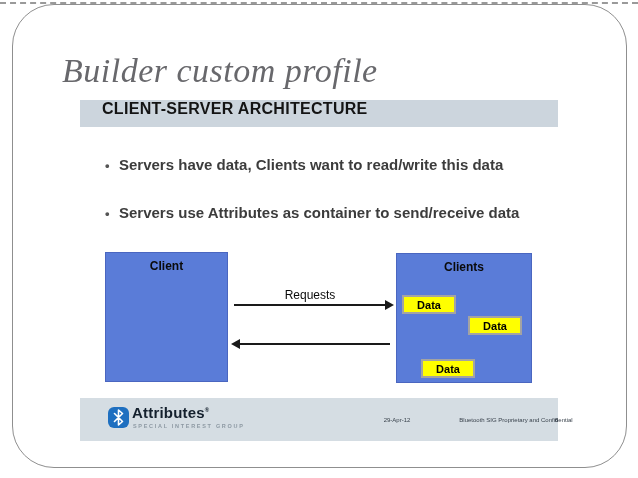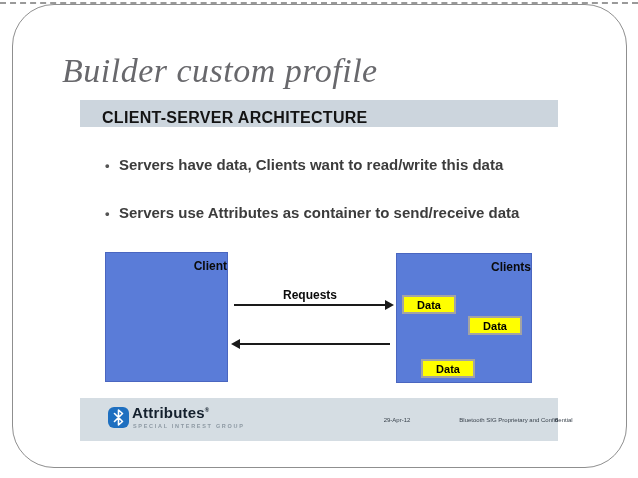--- a/index.html
+++ b/index.html
@@ -11,51 +11,51 @@
             border-top:2px dashed #9a9a9a;}
   .slide-border{position:absolute;left:12px;top:4px;width:613px;height:462px;
                 border:1.5px solid #8f8f8f;border-radius:42px;background:#ffffff;}
 
   
   .title{position:absolute;left:62px;top:52px;font-family:"Liberation Serif",serif;
          font-size:34px;color:#68686c;letter-spacing:.5px;font-style:italic;}
 
   
   .header-bar{position:absolute;left:80px;top:100px;width:478px;height:27px;
-              background:#ccd5dd;display:flex;align-items:flex-end;}
+              background:#ccd5dd;display:flex;align-items:flex-start;}
   .header-bar span{margin-left:22px;font-size:16px;font-weight:bold;color:#141414;
                    letter-spacing:.3px;}
 
   
   .bullet{position:absolute;left:105px;display:flex;color:#3c3c3c;
           font-size:15px;font-weight:600;}
   .bullet .dot{width:14px;color:#555;font-size:13px;line-height:19px;}
   .b1{top:156px;} .b2{top:204px;}
 
   
   .node{position:absolute;background:#5a7cd8;border:1px solid #4a66c0;
-        text-align:right;color:#0a0a0a;font-size:12px;font-weight:600;}
+        text-align:center;color:#0a0a0a;font-size:12px;font-weight:600;}
   .node .node-label{display:block;margin-top:6px;}
   .client-box{left:105px;top:252px;width:121px;height:128px;}
   .server-box{left:396px;top:253px;width:134px;height:128px;}
 
   .data-box{position:absolute;width:50px;height:15px;background:#ffff00;
             border:2px solid #a3a3a3;display:flex;align-items:center;justify-content:center;
             font-size:11px;font-weight:bold;color:#000;}
   .d1{left:402px;top:295px;} .d2{left:468px;top:316px;} .d3{left:421px;top:359px;}
 
   .arrow-line{position:absolute;height:2px;background:#1a1a1a;}
   .req-line{left:234px;top:304px;width:151px;}
   .res-line{left:240px;top:343px;width:150px;}
   .arrow-head{position:absolute;width:0;height:0;border-top:5px solid transparent;
               border-bottom:5px solid transparent;}
   .req-head{left:385px;top:300px;border-left:9px solid #1a1a1a;}
   .res-head{left:231px;top:339px;border-right:9px solid #1a1a1a;}
   .arrow-label{position:absolute;width:160px;text-align:center;font-size:12px;
-               font-weight:700;color:#0a0a0a;}
+               font-weight:400;color:#0a0a0a;}
   .req-label{left:230px;top:288px;}
   .res-label{left:230px;top:327px;}
 
   
   .footer-bar{position:absolute;left:80px;top:398px;width:478px;height:43px;
               background:#d5dde3;}
   .bt-badge{position:absolute;left:28px;top:9px;width:21px;height:21px;
             background:#1e6fc0;border-radius:6px;display:flex;align-items:center;
             justify-content:center;}
   .bt-word{position:absolute;left:52px;top:6px;font-size:15px;font-weight:bold;

